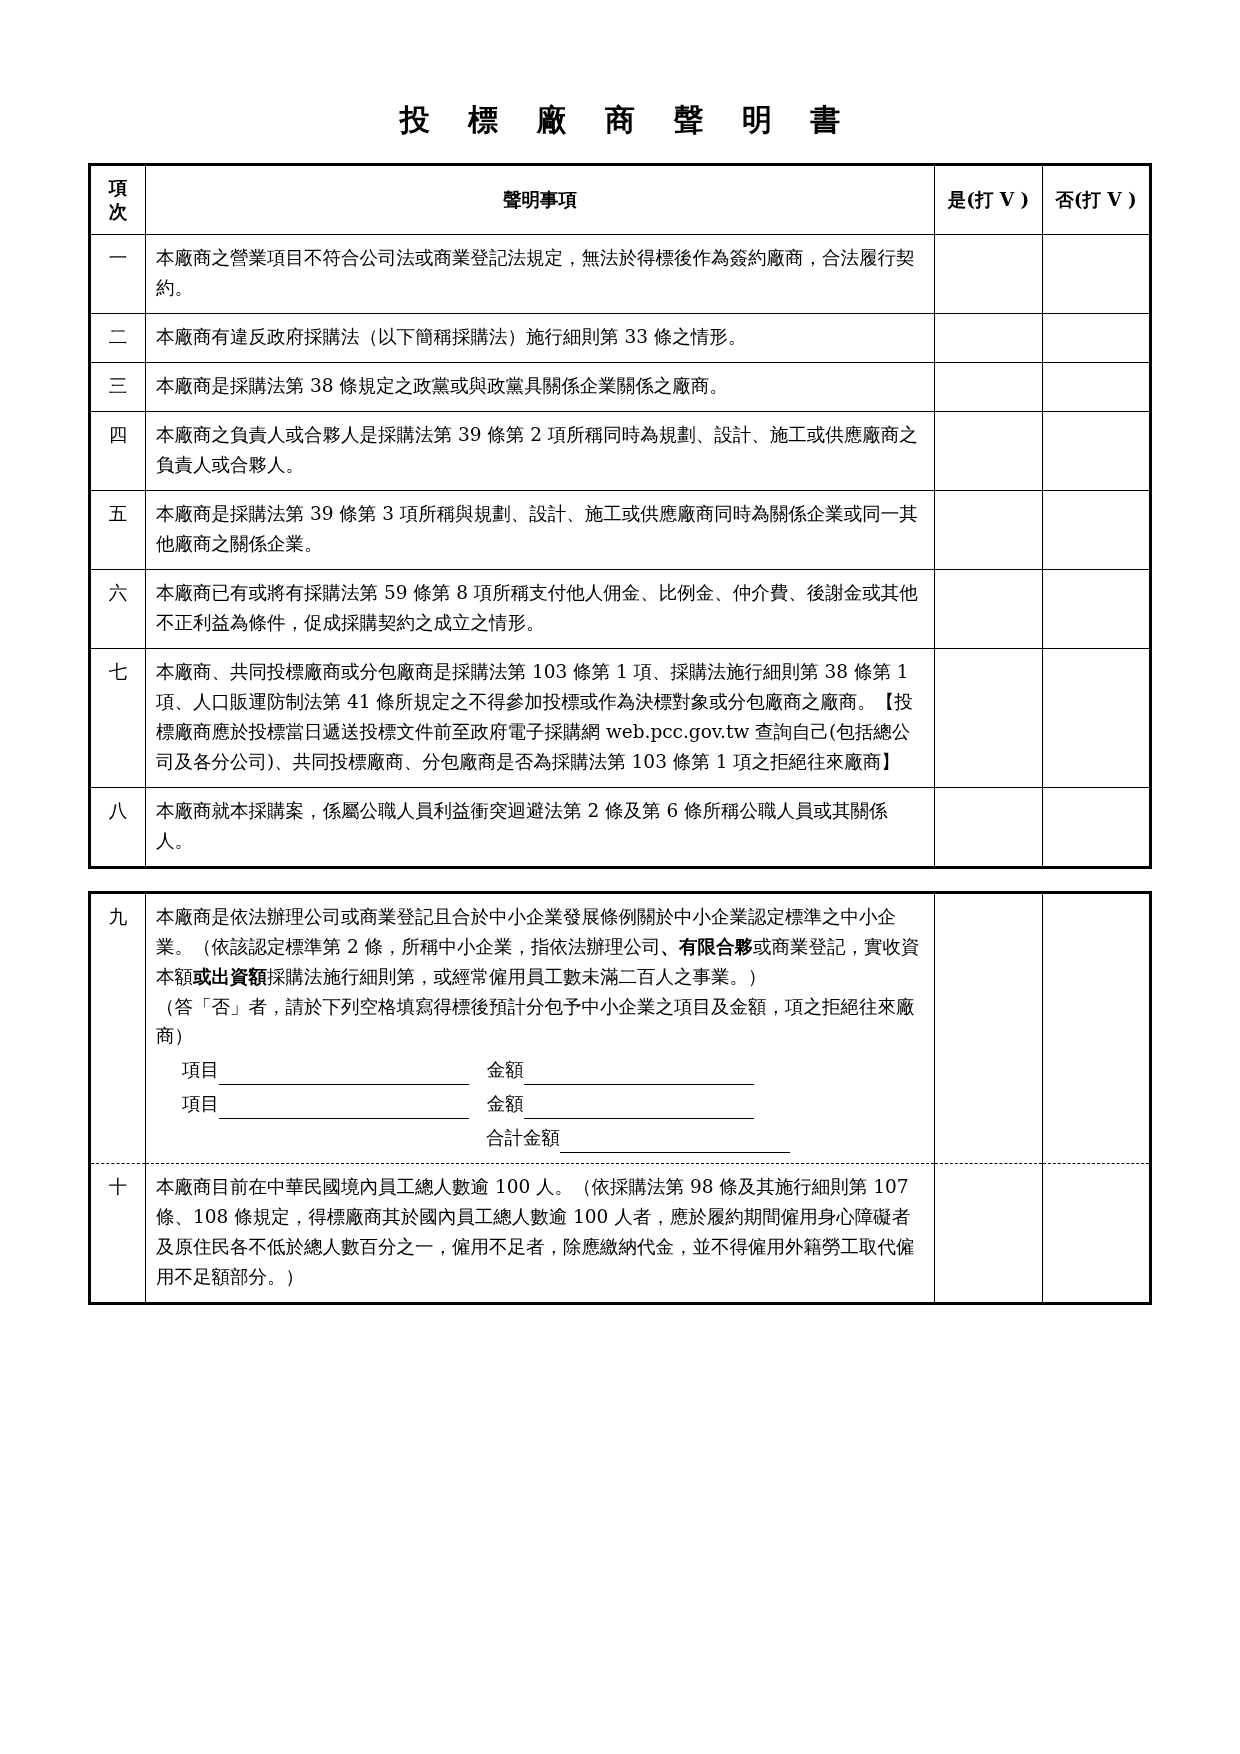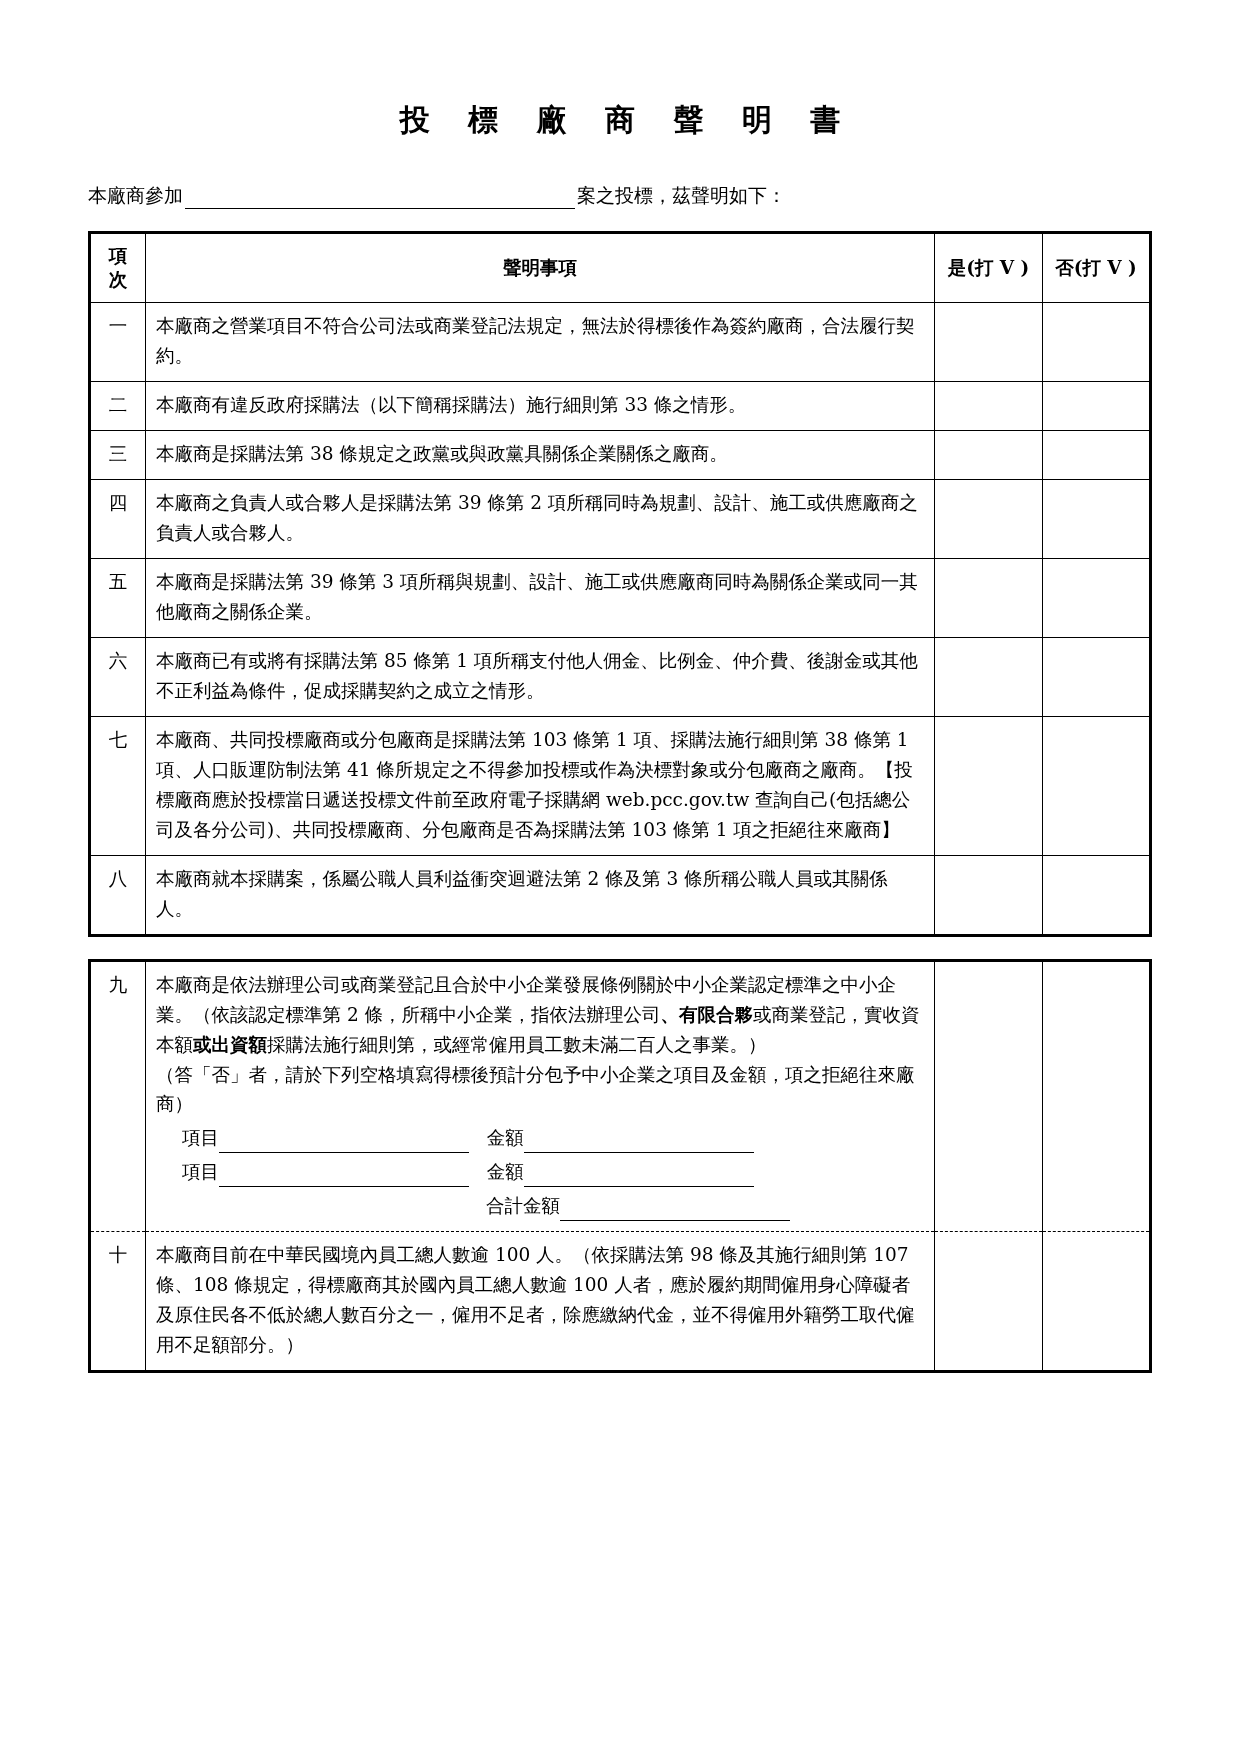--- a/index.html
+++ b/index.html
@@ -116,25 +116,20 @@
     border-top: 1px dashed #000 !important;
   }
 </style>
 </head>
 <body>
 
 <div class="page">
 
   <div class="doc-title">投 標 廠 商 聲 明 書</div>
 
-  <div class="intro-line">
-    <span>本廠商參加</span>
-    <span class="blank"></span>
-    <span>案之投標，茲聲明如下：</span>
-  </div>
 
   <table class="decl">
     <colgroup>
       <col class="col-idx">
       <col>
       <col class="col-yes">
       <col class="col-no">
     </colgroup>
     <thead>
       <tr>
@@ -175,33 +170,33 @@
         <td class="mark"></td>
       </tr>
       <tr>
         <td class="idx">五</td>
         <td>本廠商是採購法第 39 條第 3 項所稱與規劃、設計、施工或供應廠商同時為關係企業或同一其他廠商之關係企業。</td>
         <td class="mark"></td>
         <td class="mark"></td>
       </tr>
       <tr>
         <td class="idx">六</td>
-        <td>本廠商已有或將有採購法第 85 條第 1 項所稱支付他人佣金、比例金、仲介費、後謝金或其他不正利益為條件，促成採購契約之成立之情形。</td>
+        <td>本廠商已有或將有採購法第 59 條第 8 項所稱支付他人佣金、比例金、仲介費、後謝金或其他不正利益為條件，促成採購契約之成立之情形。</td>
         <td class="mark"></td>
         <td class="mark"></td>
       </tr>
       <tr>
         <td class="idx">七</td>
         <td>本廠商、共同投標廠商或分包廠商是採購法第 103 條第 1 項、採購法施行細則第 38 條第 1 項、人口販運防制法第 41 條所規定之不得參加投標或作為決標對象或分包廠商之廠商。【投標廠商應於投標當日遞送投標文件前至政府電子採購網 web.pcc.gov.tw 查詢自己(包括總公司及各分公司)、共同投標廠商、分包廠商是否為採購法第 103 條第 1 項之拒絕往來廠商】</td>
         <td class="mark"></td>
         <td class="mark"></td>
       </tr>
       <tr>
         <td class="idx">八</td>
-        <td>本廠商就本採購案，係屬公職人員利益衝突迴避法第 2 條及第 3 條所稱公職人員或其關係人。</td>
+        <td>本廠商就本採購案，係屬公職人員利益衝突迴避法第 2 條及第 6 條所稱公職人員或其關係人。</td>
         <td class="mark"></td>
         <td class="mark"></td>
       </tr>
     </tbody>
   </table>
 
   <table class="decl table2">
     <colgroup>
       <col class="col-idx">
       <col>

